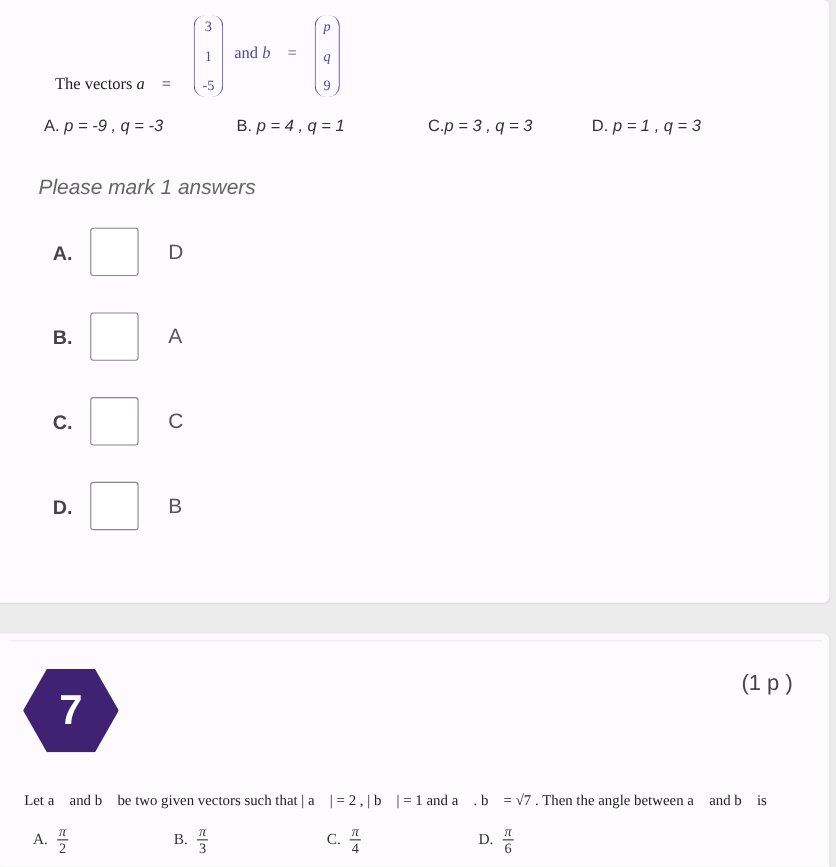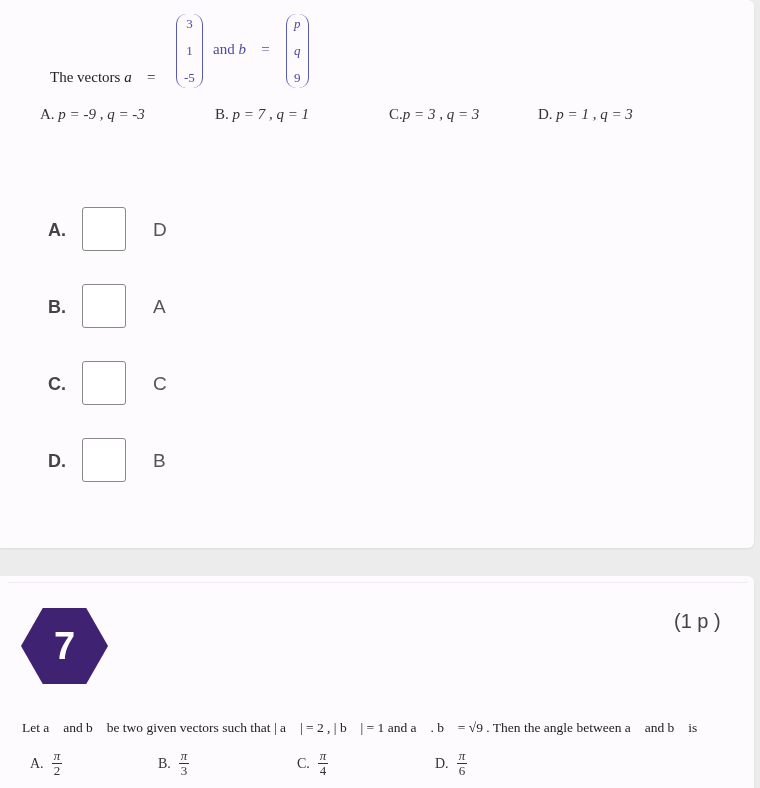--- a/index.html
+++ b/index.html
@@ -17,21 +17,21 @@
   }
   .card1 { top:0; height:548px; }
   .card2 { top:576px; height:230px; }
   .serif { font-family:"Liberation Serif", serif; }
   .q-text { position:absolute; color:#4a4aa0; font-size:15px; }
   .black { color:#222; }
   .ital { font-style:italic; }
   .vec { position:absolute; display:flex; flex-direction:column; align-items:center; justify-content:space-between;
          font-family:"Liberation Serif", serif; font-size:13px; color:#4a4aa0; padding:2px 7px;
          border-left:1.5px solid #5a5ab0; border-right:1.5px solid #5a5ab0; border-radius:10px; }
-  .opt-line { position:absolute; top:106px; font-family:Liberation Serif, serif; font-size:15px; color:#333; }
+  .opt-line { position:absolute; top:106px; font-family:Liberation Sans, sans-serif; font-size:15px; color:#333; }
   .instr { position:absolute; left:35px; top:160px; font-size:19px; font-style:italic; color:#666; }
   .ans-row { position:absolute; left:0; height:48px; width:300px; }
   .ans-letter { position:absolute; left:48px; top:13px; font-weight:bold; font-size:18px; color:#444; }
   .ans-box { position:absolute; left:82px; top:0; width:44px; height:44px; border:1.5px solid #888; border-radius:3px; background:#fff; box-sizing:border-box; }
   .ans-label { position:absolute; left:153px; top:12px; font-size:19px; color:#555; }
   .hex { position:absolute; left:21px; top:608px; width:87px; height:76px; background:#3f2272;
          clip-path:polygon(25% 0,75% 0,100% 50%,75% 100%,25% 100%,0 50%);
          color:#fff; font-weight:bold; font-size:38px; display:flex; align-items:center; justify-content:center; }
   .points { position:absolute; left:674px; top:610px; font-size:20px; color:#444; }
   .q2 { position:absolute; left:22px; top:720px; font-family:"Liberation Serif", serif; font-size:13.5px; color:#222; white-space:nowrap; }
@@ -56,24 +56,25 @@
   <span class="q-text serif" style="left:213px;top:41px;">
     <span>and</span> <span class="ital">b⃗</span> =
   </span>
   <div class="vec" style="left:286px;top:14px;height:70px;">
     <span class="ital">p</span>
     <span class="ital">q</span>
     <span>9</span>
   </div>
 
   <span class="opt-line" style="left:40px;"><span>A.</span> <span class="ital">p = -9 , q = -3</span></span>
-  <span class="opt-line" style="left:215px;"><span>B.</span> <span class="ital">p = 7 , q = 1</span></span>
+  <span class="opt-line" style="left:215px;"><span>B.</span> <span class="ital">p = 4 , q = 1</span></span>
   <span class="opt-line" style="left:375px;margin-left:14px;"><span>C.</span><span class="ital">p = 3 , q = 3</span></span>
   <span class="opt-line" style="left:538px;"><span>D.</span> <span class="ital">p = 1 , q = 3</span></span>
 
+  <div class="instr">Please mark 1 answers</div>
 
   <div class="ans-row" style="top:207px;">
     <span class="ans-letter">A.</span>
     <div class="ans-box"></div>
     <span class="ans-label">D</span>
   </div>
   <div class="ans-row" style="top:284px;">
     <span class="ans-letter">B.</span>
     <div class="ans-box"></div>
     <span class="ans-label">A</span>
@@ -89,21 +90,21 @@
     <span class="ans-label">B</span>
   </div>
 </div>
 
 <div class="card card2"></div>
 <div class="divider"></div>
 
 <div class="hex">7</div>
 <div class="points">(1 p )</div>
 
-<div class="q2">Let a⃗  and  b⃗  be two given vectors such that | a⃗ | = 2 ,  | b⃗ | = 1  and a⃗ . b⃗  =  √9 . Then the angle between  a⃗  and b⃗  is</div>
+<div class="q2">Let a⃗  and  b⃗  be two given vectors such that | a⃗ | = 2 ,  | b⃗ | = 1  and a⃗ . b⃗  =  √7 . Then the angle between  a⃗  and b⃗  is</div>
 
 <div class="q2opt" style="left:30px;">
   <span>A.</span>
   <span class="frac">
       <span class="num">π</span>
       <span>2</span>
     </span>
 </div>
 <div class="q2opt" style="left:158px;">
   <span>B.</span>

